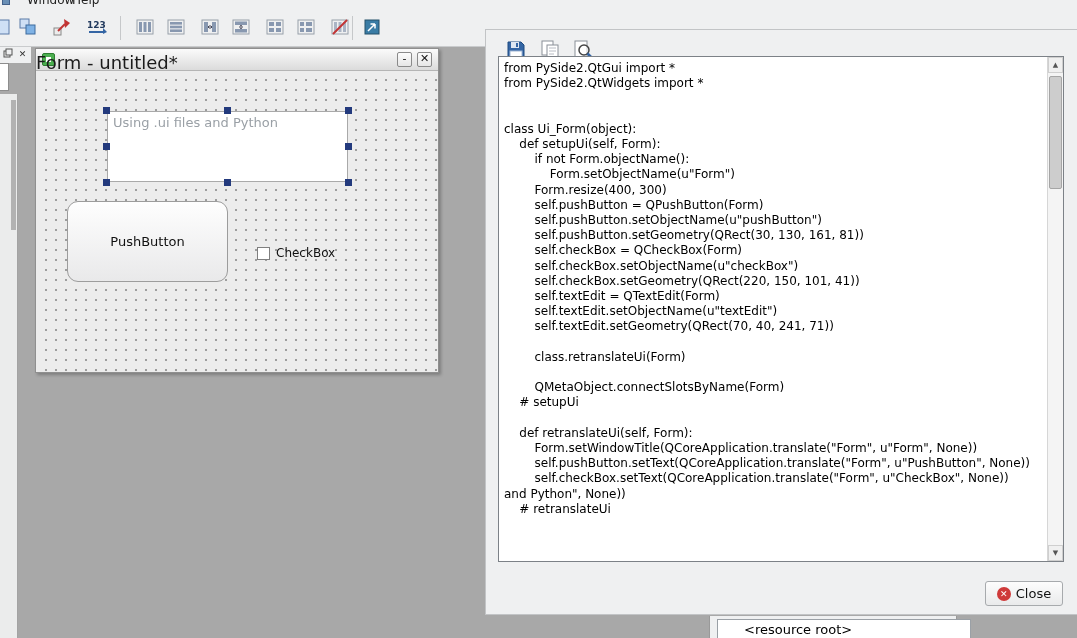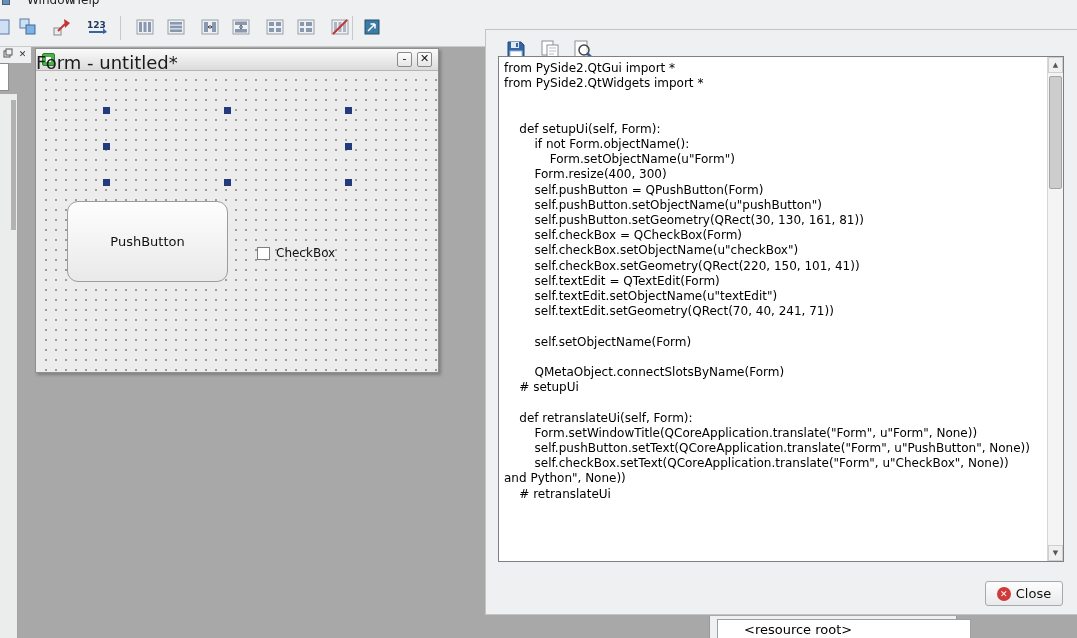--- a/index.html
+++ b/index.html
@@ -195,20 +195,23 @@
   <div class="form-window">
     <div class="form-titlebar">
       <span class="form-win-icon">
           <span></span>
         </span>
       <span class="form-title">Form - untitled*</span>
       <span class="win-btn" style="right:26px">-</span>
       <span class="win-btn close" style="right:6px">✕</span>
     </div>
     <div class="form-body">
+      <div class="dz-textedit">
+        <div class="dz-placeholder">Using .ui files and Python</div>
+      </div>
       <div class="handle" style="left:66px;top:36px"></div>
       <div class="handle" style="left:187px;top:36px"></div>
       <div class="handle" style="left:308px;top:36px"></div>
       <div class="handle" style="left:66px;top:72px"></div>
       <div class="handle" style="left:308px;top:72px"></div>
       <div class="handle" style="left:66px;top:108px"></div>
       <div class="handle" style="left:187px;top:108px"></div>
       <div class="handle" style="left:308px;top:108px"></div>
       <div class="dz-push">
         <span>PushButton</span>
@@ -243,35 +246,36 @@
         <line x1="15.5" y1="14.5" x2="20" y2="19" stroke="#3465a4" stroke-width="2.5"></line>
       </svg>
     </div>
 
     <div class="code-box">
       <div class="code-text">
           <div class="code-line">from PySide2.QtGui import *</div>
           <div class="code-line">from PySide2.QtWidgets import *</div>
           <div class="code-line"></div>
           <div class="code-line"></div>
+          <div class="code-line">class Ui_Form(object):</div>
           <div class="code-line">    def setupUi(self, Form):</div>
           <div class="code-line">        if not Form.objectName():</div>
           <div class="code-line">            Form.setObjectName(u"Form")</div>
           <div class="code-line">        Form.resize(400, 300)</div>
           <div class="code-line">        self.pushButton = QPushButton(Form)</div>
           <div class="code-line">        self.pushButton.setObjectName(u"pushButton")</div>
           <div class="code-line">        self.pushButton.setGeometry(QRect(30, 130, 161, 81))</div>
           <div class="code-line">        self.checkBox = QCheckBox(Form)</div>
           <div class="code-line">        self.checkBox.setObjectName(u"checkBox")</div>
           <div class="code-line">        self.checkBox.setGeometry(QRect(220, 150, 101, 41))</div>
           <div class="code-line">        self.textEdit = QTextEdit(Form)</div>
           <div class="code-line">        self.textEdit.setObjectName(u"textEdit")</div>
           <div class="code-line">        self.textEdit.setGeometry(QRect(70, 40, 241, 71))</div>
           <div class="code-line"></div>
-          <div class="code-line">        self.setObjectName(Form)</div>
+          <div class="code-line">        class.retranslateUi(Form)</div>
           <div class="code-line"></div>
           <div class="code-line">        QMetaObject.connectSlotsByName(Form)</div>
           <div class="code-line">    # setupUi</div>
           <div class="code-line"></div>
           <div class="code-line">    def retranslateUi(self, Form):</div>
           <div class="code-line">        Form.setWindowTitle(QCoreApplication.translate("Form", u"Form", None))</div>
           <div class="code-line">        self.pushButton.setText(QCoreApplication.translate("Form", u"PushButton", None))</div>
           <div class="code-line">        self.checkBox.setText(QCoreApplication.translate("Form", u"CheckBox", None))</div>
           <div class="code-line">and Python", None))</div>
           <div class="code-line">    # retranslateUi</div>

